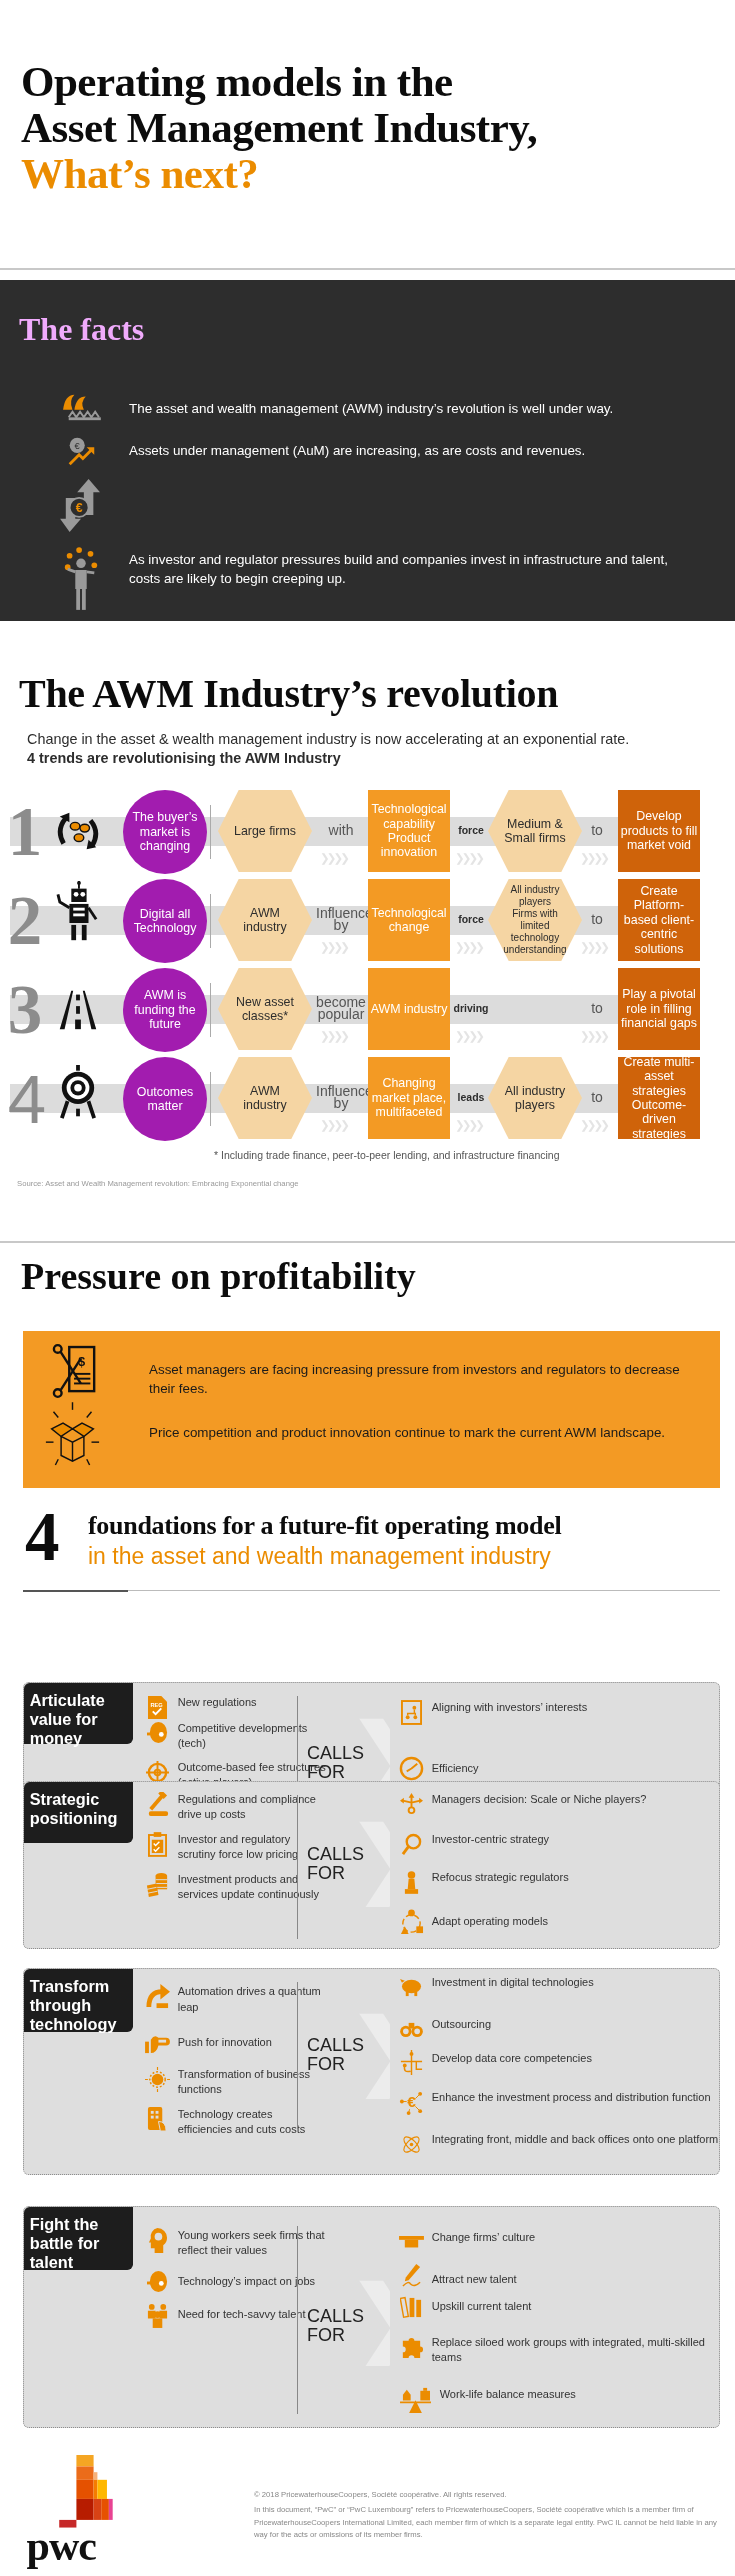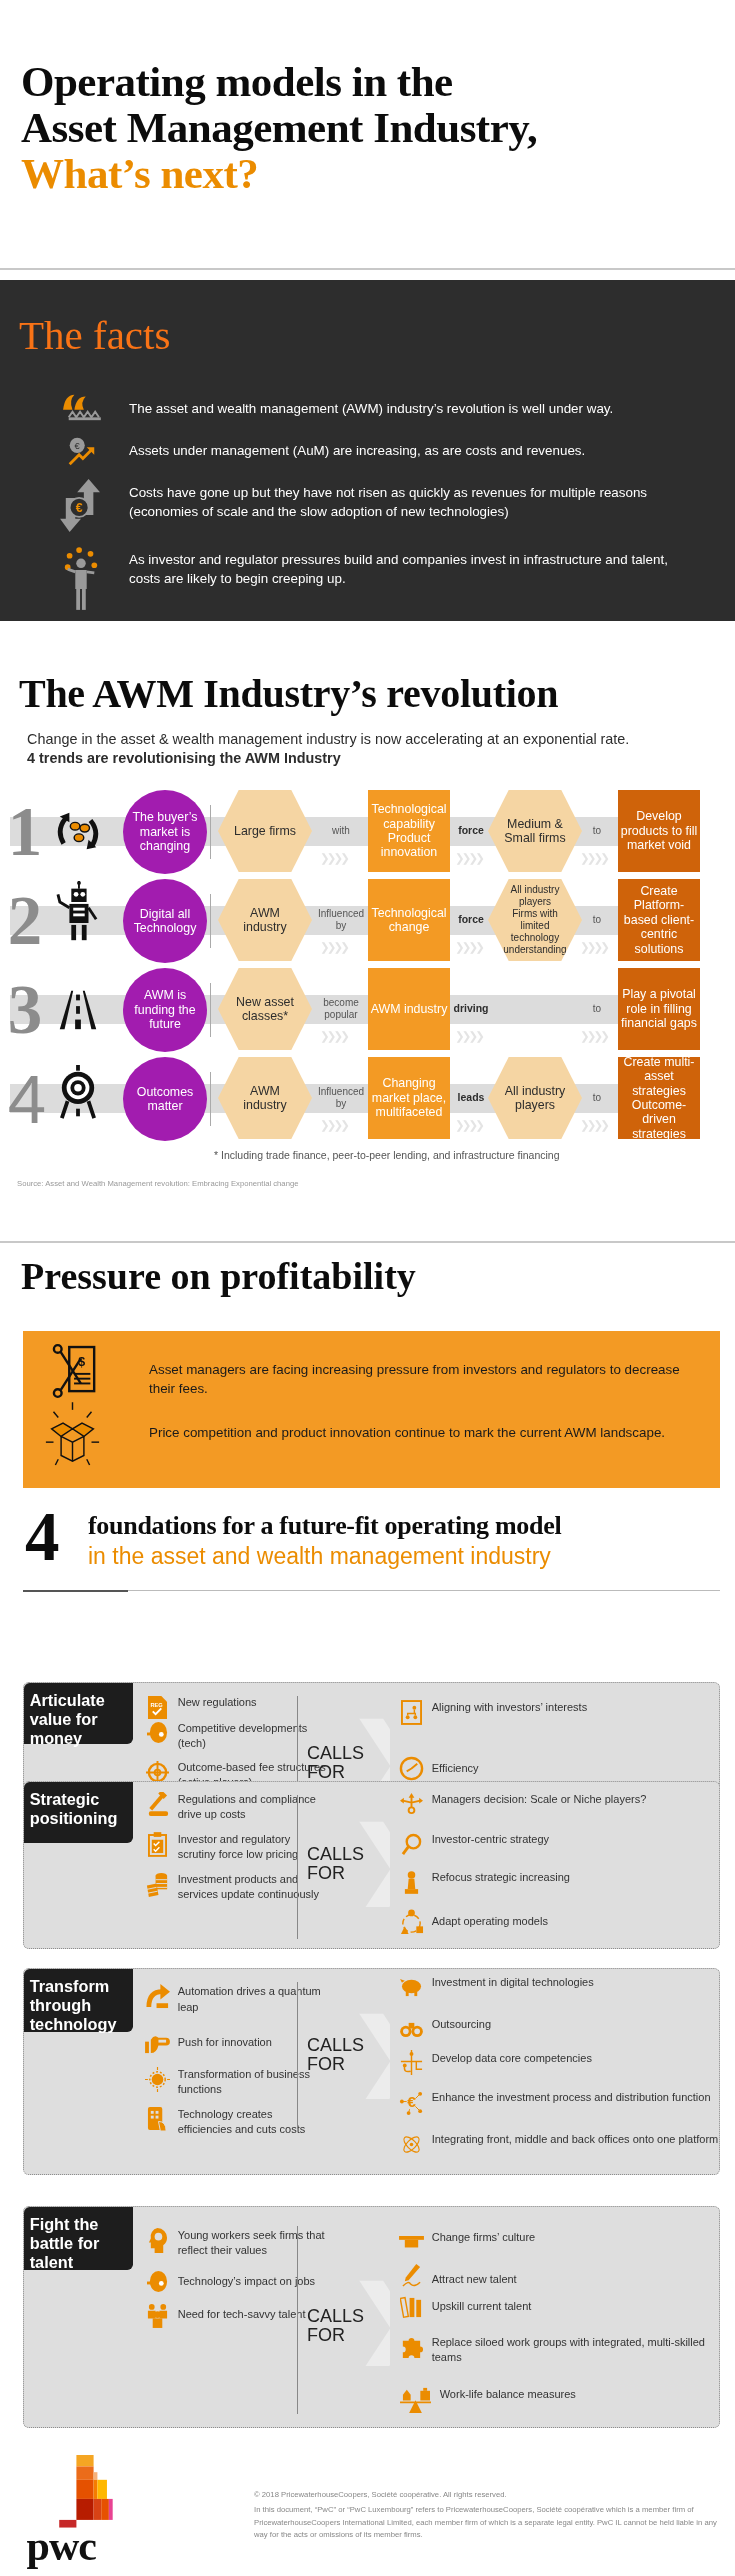--- a/index.html
+++ b/index.html
@@ -2,37 +2,37 @@
 <html><head>
 <meta charset="utf-8">
 <style>
 *{box-sizing:border-box;margin:0;padding:0}
 body{width:735px;height:2576px;background:#fff;font-family:"Liberation Sans",sans-serif;color:#2d2d2d;overflow:hidden;position:relative}
 .hero{position:absolute;left:0;top:0;width:735px;height:266px}
 .hero h1{position:absolute;left:21px;top:59px;font-family:"Liberation Serif",serif;font-weight:bold;font-size:43px;line-height:46px;color:#0c0c0c;letter-spacing:-0.5px}
 .hero h1 .accent{color:#eb8c00}
 .rule{position:absolute;left:0;width:735px;height:1.9px;background:#c8c8c8}
 .facts{position:absolute;left:0;top:280px;width:735px;height:341px;background:#2d2d2d}
-.facts h2{position:absolute;left:19px;top:31px;font-family:"Liberation Serif",serif;font-weight:normal;font-size:41px;color:#f97316}
+.facts h2{position:absolute;left:19px;top:31px;font-family:"Liberation Serif",serif;font-weight:bold;font-size:32px;color:#f0abfc}
 .fact{position:absolute;left:129px;color:#fff;font-size:13.4px;line-height:19px;width:555px}
 .ficon{position:absolute;left:56px;width:50px;height:50px;display:flex;align-items:center;justify-content:center}
 .rev h2{position:absolute;left:19px;top:670px;font-family:"Liberation Serif",serif;font-weight:bold;font-size:40px;color:#0c0c0c;letter-spacing:-0.3px}
 .rev .sub{position:absolute;left:27px;top:730px;font-size:14.4px;line-height:19px;color:#2d2d2d}
 .rev .sub b{font-weight:bold}
 .trow{position:absolute;left:0;width:735px;height:84px}
 .band{position:absolute;left:9.6px;top:27px;width:613px;height:29px;background:#dcdcdc}
 .bignum{position:absolute;left:7.7px;top:7.7px;font-family:"Liberation Serif",serif;font-weight:bold;font-size:69px;line-height:69px;color:#8c8c8c}
 .ticon{position:absolute;left:54px;top:17px;width:48px;height:48px}
 .circle{position:absolute;left:123px;top:0;width:84px;height:84px;border-radius:50%;background:#a21caf;color:#fff;font-size:12.4px;line-height:14.4px;display:flex;align-items:center;justify-content:center;text-align:center;padding:5.7px}
 .vline{position:absolute;left:210px;top:15.3px;width:1px;height:54px;background:#aaa}
 .hex{position:absolute;top:0;width:94px;height:82px;background:#f5d5a3;clip-path:polygon(22% 0,78% 0,100% 50%,78% 100%,22% 100%,0 50%);display:flex;align-items:center;justify-content:center;text-align:center;font-size:12.4px;line-height:14.4px;color:#2d2d2d;padding:0 11.5px}
 .hex.a{left:218px}
 .hex.b{left:488px}
 .hex.small{font-size:10px;line-height:12px}
-.conn{position:absolute;top:29px;font-size:10px;line-height:11.5px;color:#555;text-align:center;width:50px}
+.conn{position:absolute;top:29px;font-size:14px;line-height:11.5px;color:#555;text-align:center;width:50px}
 .conn.bold{font-weight:bold;color:#2d2d2d;font-size:10.5px}
 .chev{position:absolute;top:61px;font-size:11.5px;color:#e4e4e4;letter-spacing:-2.9px}
 .box1{position:absolute;left:368px;top:0;width:56px;height:82px;background:#f39a24;color:#fff;font-size:12.4px;line-height:14.4px;display:flex;align-items:center;justify-content:center;text-align:center;width:82px}
 .box2{position:absolute;left:618px;top:0;width:82px;height:82px;background:#cf630a;color:#fff;font-size:12.4px;line-height:14.4px;display:flex;align-items:center;justify-content:center;text-align:center;padding:0 1.9px}
 .footnote{position:absolute;left:214px;top:1149px;font-size:10.5px;color:#555}
 .source{position:absolute;left:17px;top:1179px;font-size:7.7px;color:#999}
 .pp h2{position:absolute;left:21px;top:1254px;font-family:"Liberation Serif",serif;font-weight:bold;font-size:38px;color:#0c0c0c}
 .ppbox{position:absolute;left:23px;top:1331px;width:697px;height:157px;background:#f39a24}
 .pptext{position:absolute;left:126px;font-size:13.4px;line-height:19px;color:#1a1a1a;width:536px}
 .ppicon{position:absolute;left:29px;width:54px;height:54px}
@@ -89,21 +89,20 @@
   <div class="fact" style="top:161px">Assets under management (AuM) are increasing, as are costs and revenues.</div>
 
   <div class="ficon" style="top:197px;height:57px">
     <svg width="42" height="57" viewBox="0 0 44 60">
         <path d="M30 2 L42 16 L35 16 L35 40 L25 40 L25 16 L18 16 Z" fill="#9a9a9a"></path>
         <path d="M10 58 L0 44 L6 44 L6 22 L16 22 L16 44 L22 44 Z" fill="#9a9a9a"></path>
         <circle cx="20" cy="32" r="10" fill="#2d2d2d" stroke="#9a9a9a" stroke-width="2"></circle>
         <text x="20" y="37" font-size="13" font-weight="bold" text-anchor="middle" fill="#eb8c00" font-family="Liberation Sans,sans-serif">€</text>
       </svg>
   </div>
-  <div class="fact" style="top:203px">Costs have gone up but they have not risen as quickly as revenues for multiple reasons (economies of scale and the slow adoption of new technologies)</div>
 
   <div class="ficon" style="top:266px;height:67px">
     <svg width="38" height="67" viewBox="0 0 40 70">
         <circle cx="8" cy="10" r="3" fill="#eb8c00"></circle>
         <circle cx="18" cy="4" r="3" fill="#eb8c00"></circle>
         <circle cx="30" cy="8" r="3" fill="#eb8c00"></circle>
         <circle cx="34" cy="20" r="3" fill="#eb8c00"></circle>
         <circle cx="6" cy="22" r="3" fill="#eb8c00"></circle>
         <circle cx="20" cy="18" r="5" fill="#9a9a9a"></circle>
         <rect x="14" y="25" width="12" height="20" fill="#9a9a9a"></rect>
@@ -425,21 +424,21 @@
       <span class="tx">Investor-centric strategy</span>
     </div>
   <div class="ritem" style="top:88px">
       <span class="ic">
         <svg width="17" height="25" viewBox="0 0 18 26">
           <circle cx="9" cy="5" r="4" fill="#eb8c00"></circle>
           <path d="M6 9 H12 L13 20 H5 Z" fill="#eb8c00"></path>
           <rect x="2" y="20" width="14" height="5" fill="#eb8c00"></rect>
         </svg>
       </span>
-      <span class="tx">Refocus strategic increasing</span>
+      <span class="tx">Refocus strategic regulators</span>
     </div>
   <div class="ritem" style="top:128px">
       <span class="ic">
         <svg width="25" height="27" viewBox="0 0 26 28">
           <circle cx="13" cy="4" r="3.5" fill="#eb8c00"></circle>
           <path d="M2 26 L6 18 L10 26 Z" fill="#eb8c00"></path>
           <rect x="18" y="18" width="7" height="7" fill="#eb8c00"></rect>
           <circle cx="13" cy="15" r="9" fill="none" stroke="#eb8c00" stroke-width="1.5" stroke-dasharray="6 3"></circle>
         </svg>
       </span>

